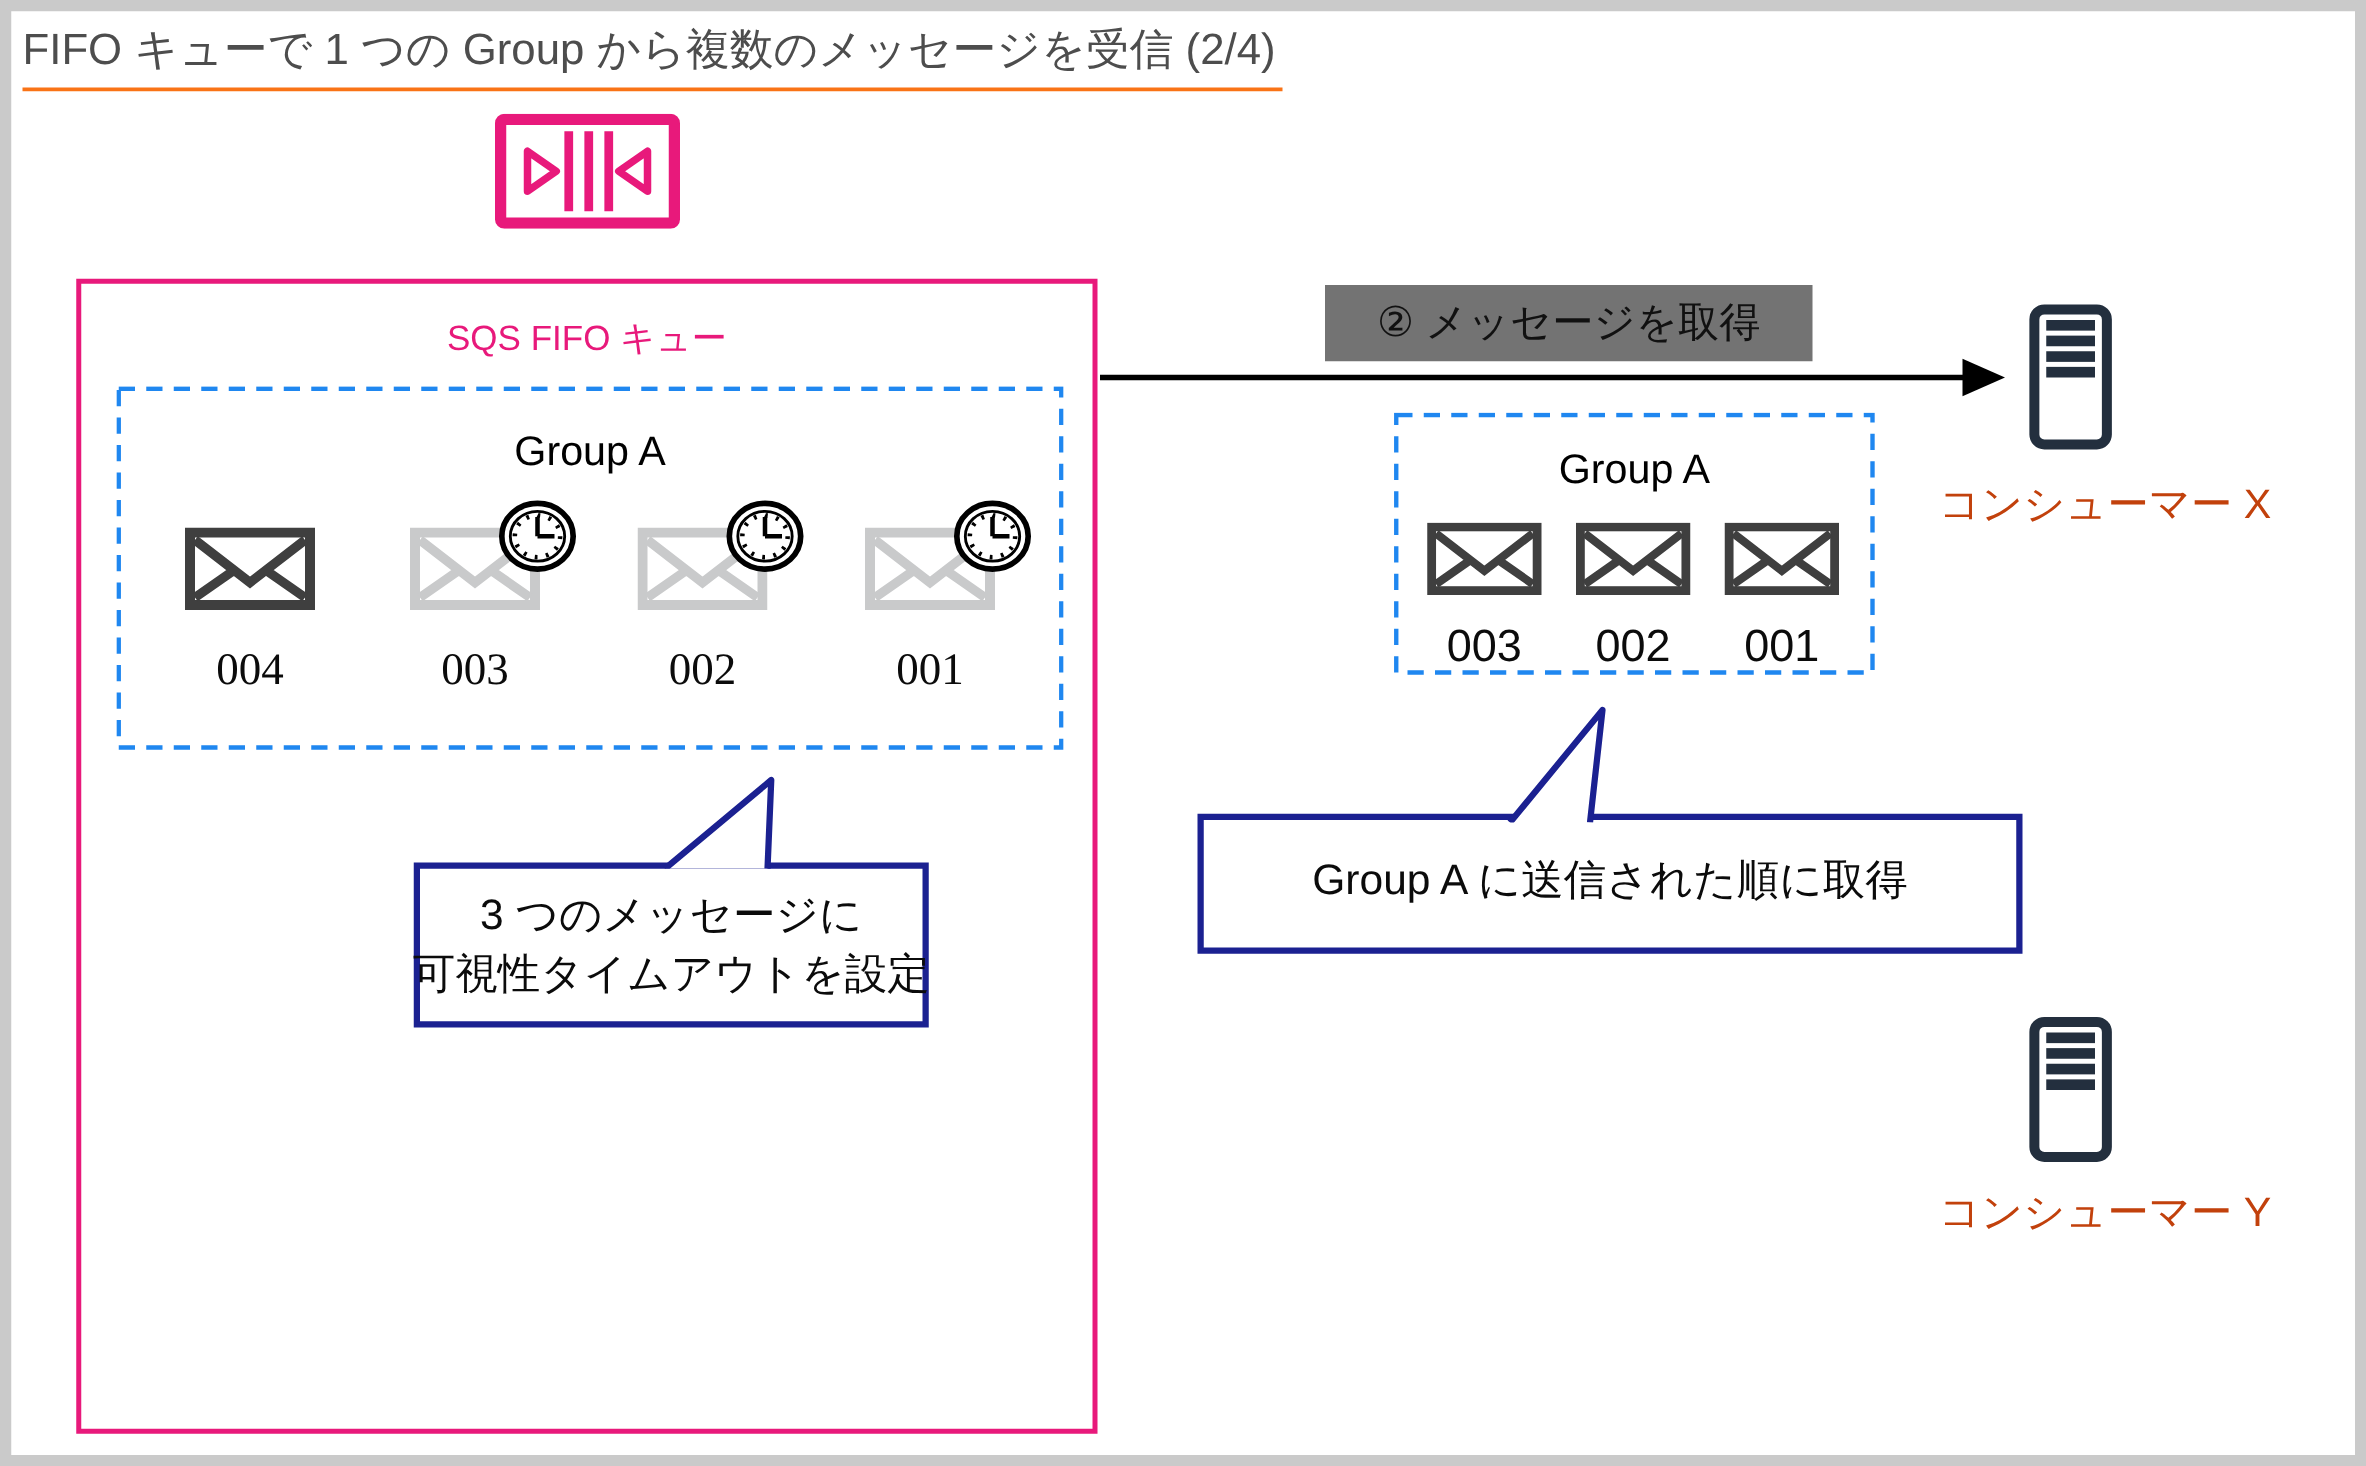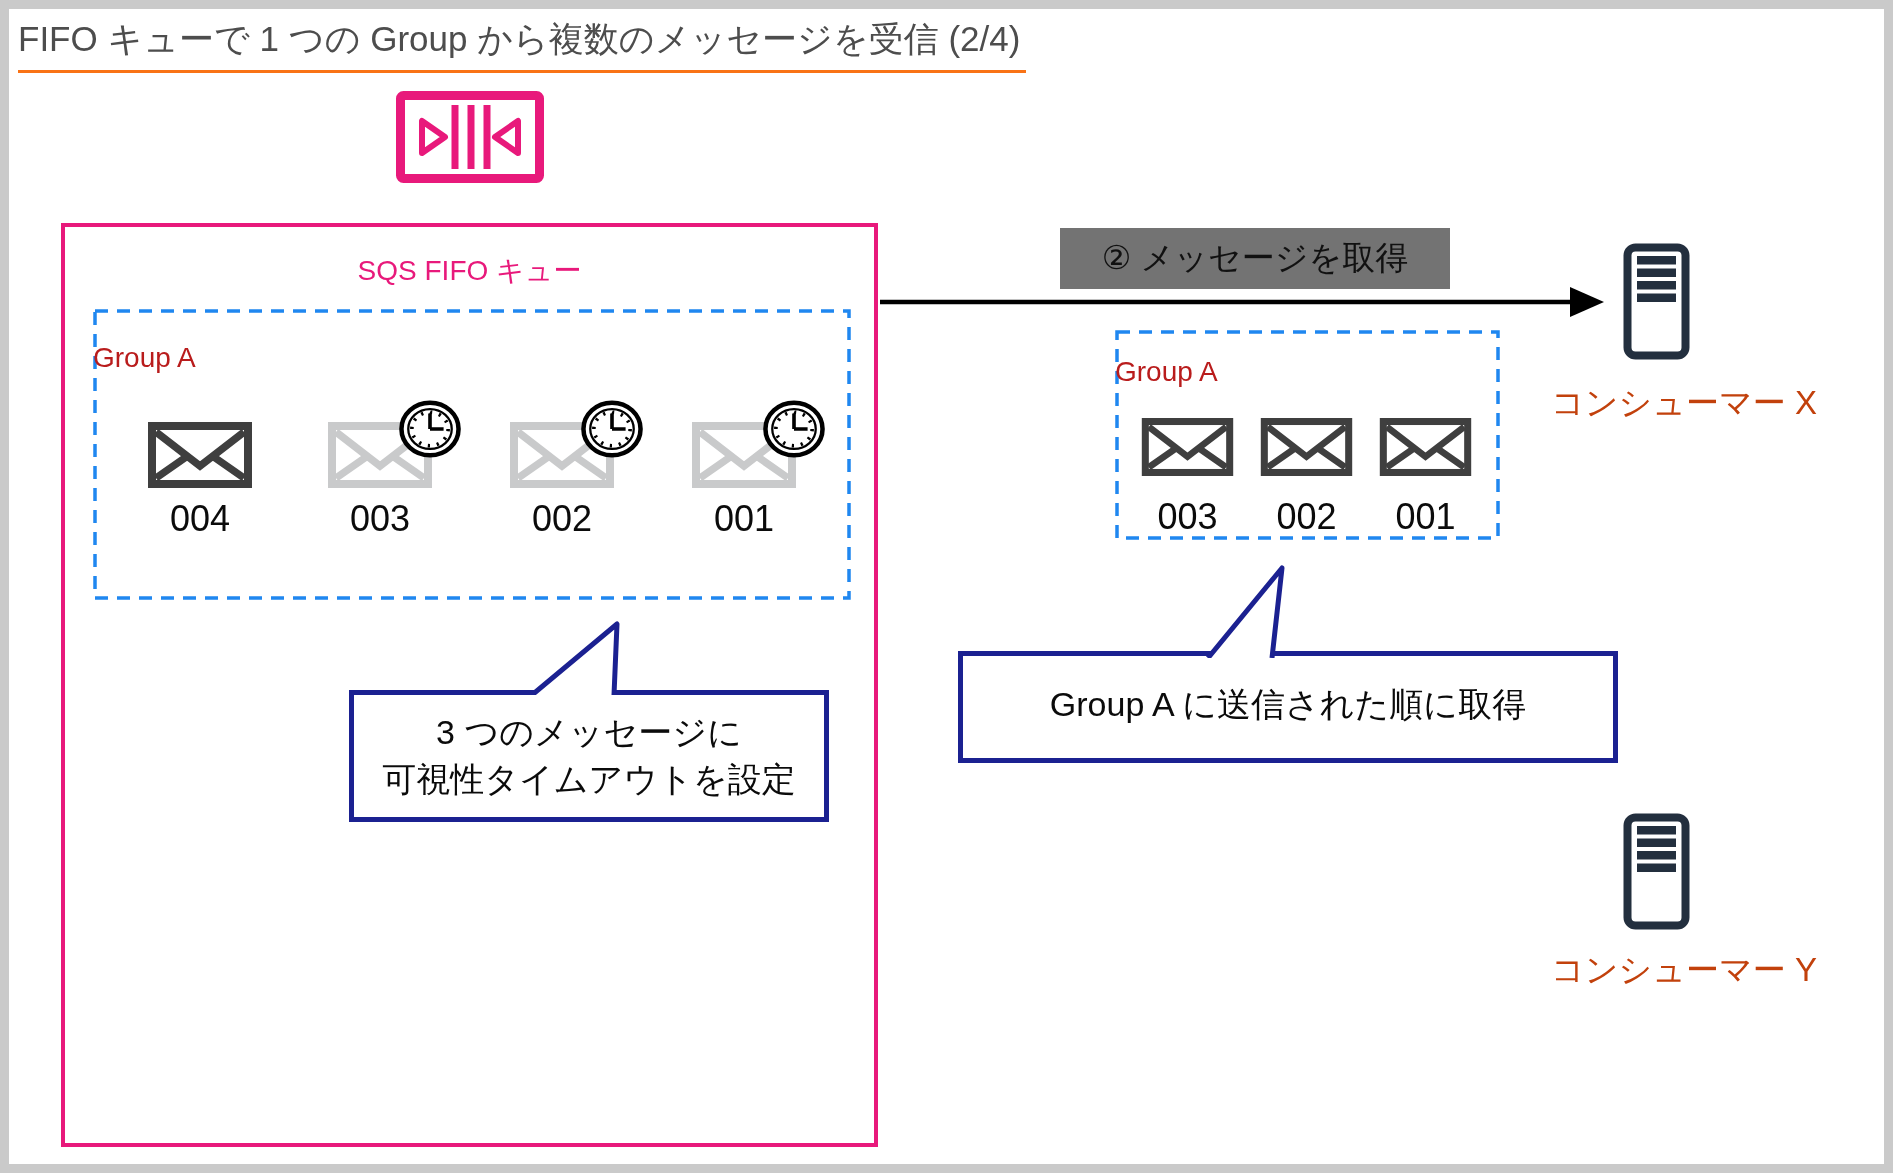--- a/index.html
+++ b/index.html
@@ -12,31 +12,31 @@
   
   .page-title{
     left:18px;top:16px;font-size:35px;color:#4d4d4d;
     border-bottom:3px solid #f97316;padding:0 6px 7px 0;white-space:nowrap;
   }
   
   .queue-box{left:61px;top:223px;width:817px;height:924px;border:4px solid #E8197B;box-sizing:border-box;background:#fff;}
   .queue-label{left:61px;top:252px;width:817px;text-align:center;font-size:28px;color:#E8197B;}
   
   .dash-svg{display:block;}
-  .group-label{font-size:28px;color:#b91c1c;}
+  .group-label{font-size:33px;color:#000000;text-align:center;}
   
   .msg-cell{position:absolute;width:104px;}
   .msg-cell-r{position:absolute;width:95px;}
   .env{display:block;}
   .env-dark{color:#3F3F3F;}
   .env-gray{color:#C9CACB;}
   .srv{color:#232F3E;display:block;}
   .clock{position:absolute;left:70px;top:-22px;}
   .msg-id{position:absolute;left:0;right:0;text-align:center;font-size:36px;color:#0b0b0b;}
-  .msg-id-l{top:76px;}
+  .msg-id-l{top:92px;font-family:Liberation Serif, serif;}
   .msg-id-r{top:78px;}
   
   .step-label{
     left:1060px;top:228px;width:390px;height:61px;background:#737373;
     display:flex;align-items:center;justify-content:center;font-size:33px;color:#111;
   }
   
   .bubble{border:5px solid #1B2191;box-sizing:border-box;background:#fff;color:#0b0b0b;
     display:flex;flex-direction:column;align-items:center;justify-content:center;}
   .bubble-line{font-size:34px;line-height:47px;text-align:center;white-space:nowrap;}
@@ -119,21 +119,21 @@
   <div class="msg-cell" style="left:692px;top:422px">
     <svg class="env env-gray" width="104" height="66">
         <use href="#sym-envelope"></use>
       </svg>
     <svg class="clock" width="64" height="58">
         <use href="#sym-clock"></use>
       </svg>
     <div class="msg-id msg-id-l">001</div>
   </div>
 
-  <div class="abs bubble" style="left:349px;top:690px;width:480px;height:132px">
+  <div class="abs bubble" style="left:331px;top:690px;width:412px;height:132px">
     <div class="bubble-line">3 つのメッセージに</div>
     <div class="bubble-line">可視性タイムアウトを設定</div>
   </div>
   <svg class="tail" style="left:525px;top:620px" width="100" height="75">
     <path d="M7,75 L92,4 L89,75" fill="#ffffff" stroke="#1B2191" stroke-width="5" stroke-linejoin="round"></path>
   </svg>
 
   <svg class="abs" style="left:880px;top:281px" width="740" height="42">
     <line x1="0" y1="21" x2="692" y2="21" stroke="#000" stroke-width="4.5"></line>
     <polygon points="690,6 690,36 724,21" fill="#000"></polygon>

